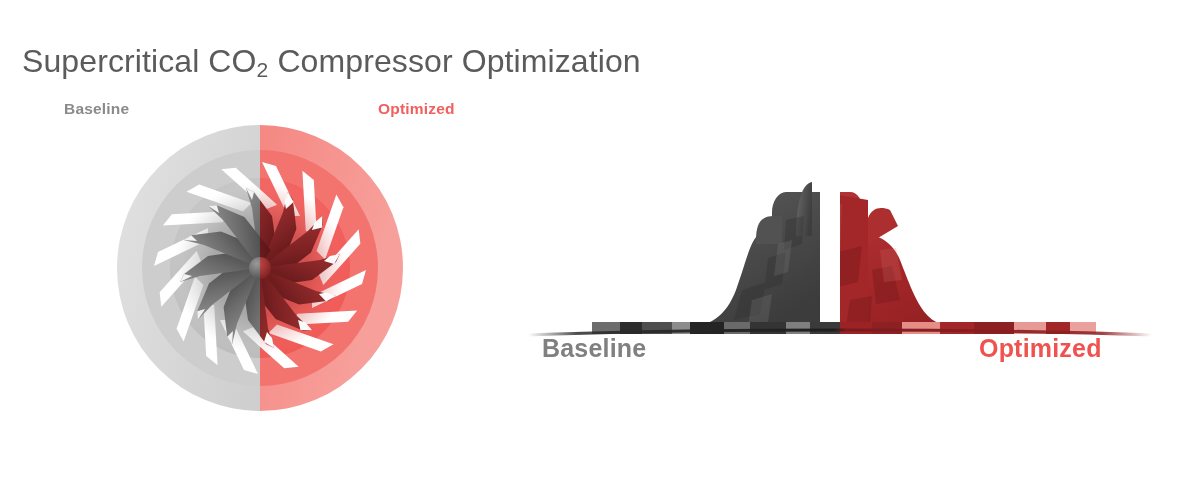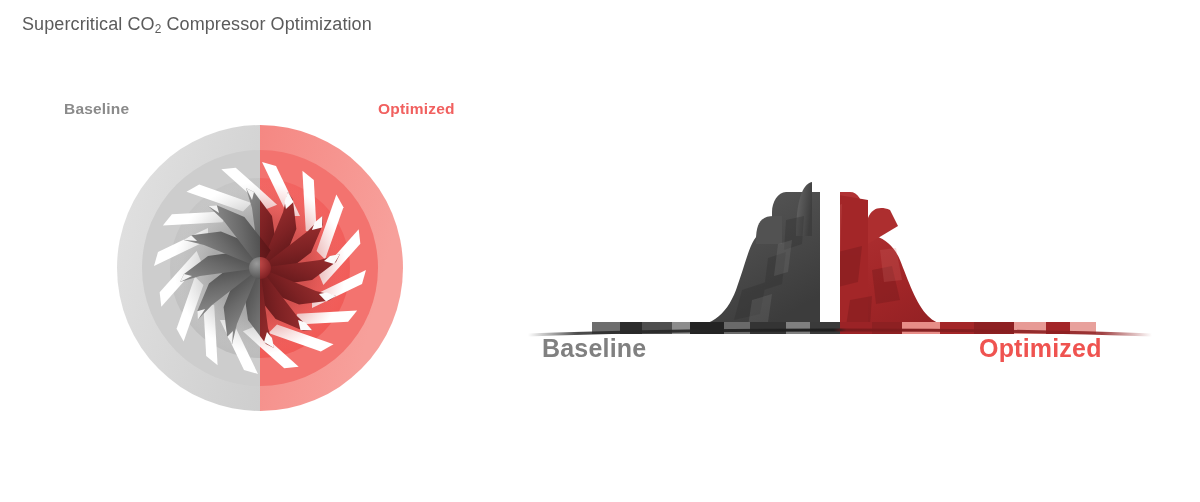--- a/index.html
+++ b/index.html
@@ -19,22 +19,22 @@
     position: relative;
     width: 1200px;
     height: 502px;
     background: #ffffff;
   }
 
   
   .page-title {
     position: absolute;
     left: 22px;
-    top: 14px;
-    font-size: 18px;
+    top: 43px;
+    font-size: 32px;
     font-weight: 400;
     color: #5b5b5b;
     letter-spacing: 0.1px;
     white-space: nowrap;
   }
   .page-title sub {
     font-size: 0.66em;
     vertical-align: -0.22em;
     line-height: 0;
   }

